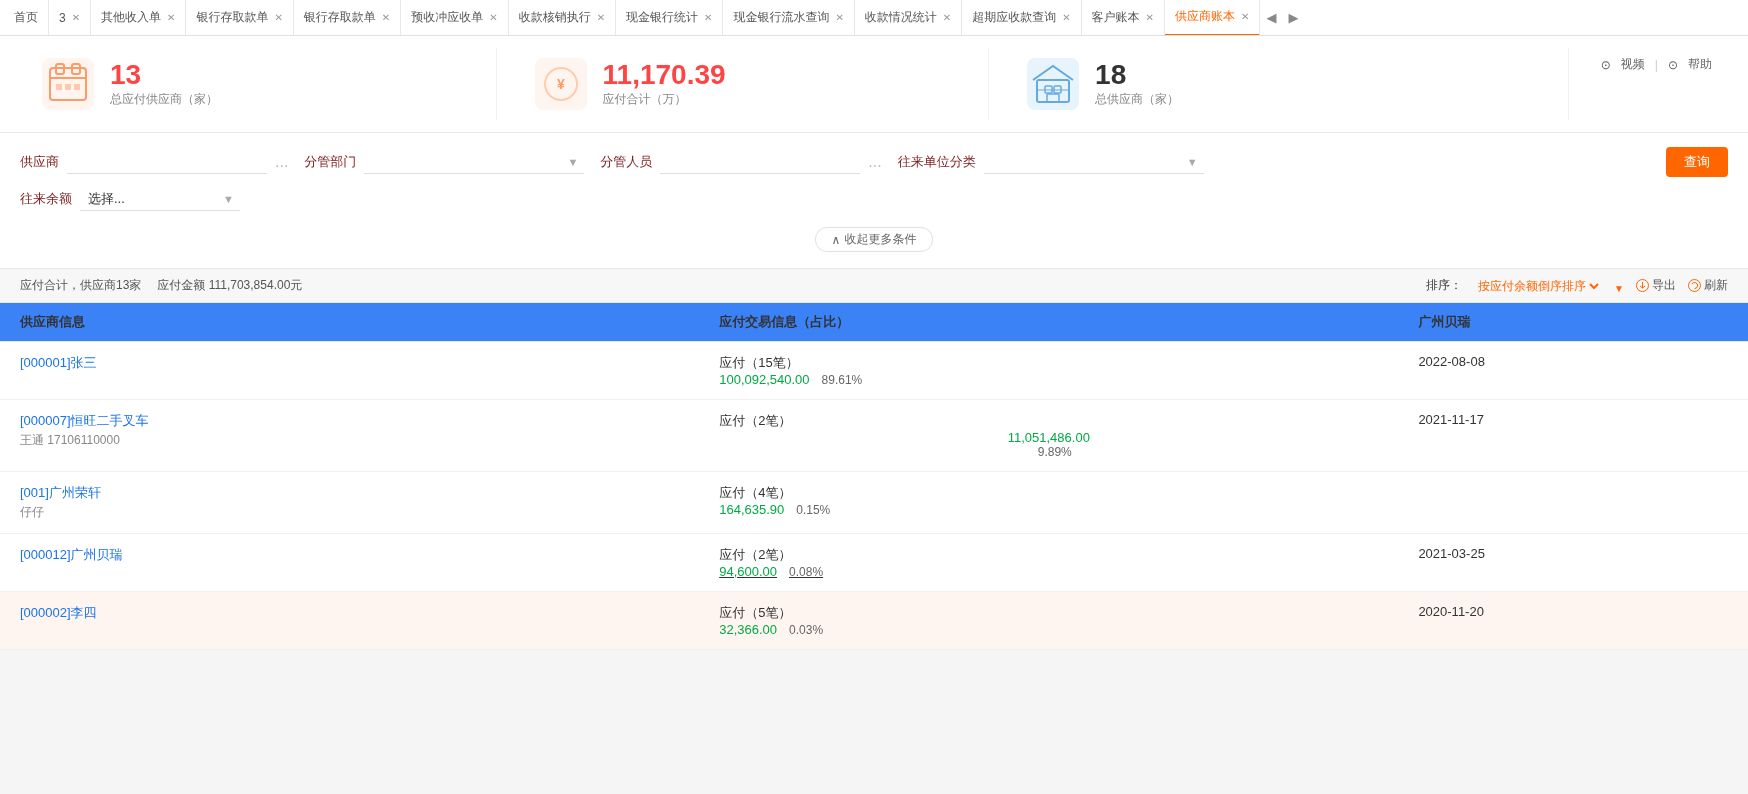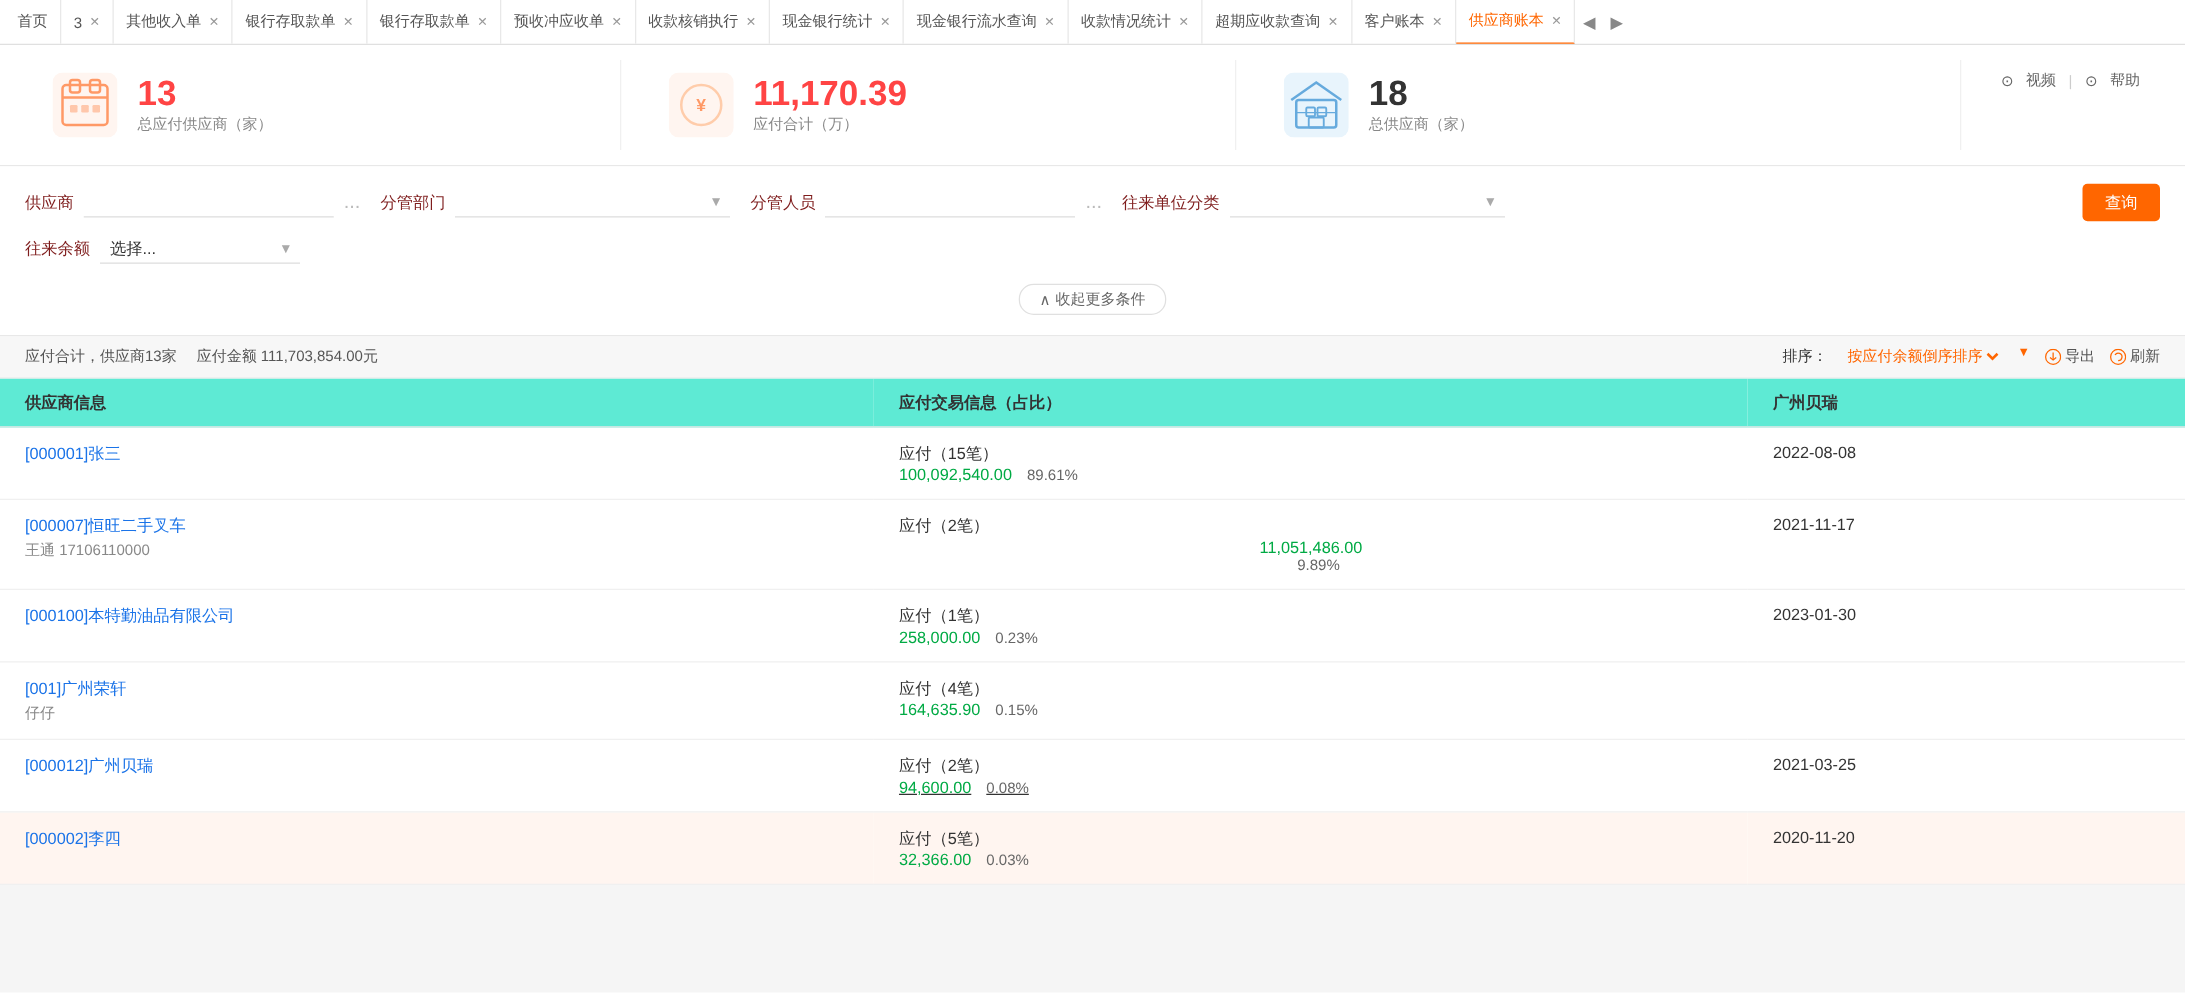--- a/index.html
+++ b/index.html
@@ -77,34 +77,34 @@
       display: flex; align-items: center; gap: 4px;
     }
 
     
     .result-bar {
       display: flex; align-items: center; justify-content: space-between;
       background: #f7f7f7; padding: 8px 20px; font-size: 12px; color: #555;
       border-bottom: 1px solid #e8e8e8;
     }
     .result-bar-left { display: flex; gap: 16px; }
-    .result-bar-right { display: flex; align-items: flex-start; gap: 12px; color: #555; }
+    .result-bar-right { display: flex; align-items: flex-end; gap: 12px; color: #555; }
     .result-bar-right .sort-label { color: #333; }
     .result-bar-right .sort-select {
       border: none; background: transparent; color: #ff6600; font-size: 12px;
       cursor: pointer; outline: none;
     }
     .action-btn {
       display: flex; align-items: center; gap: 3px; cursor: pointer; color: #555; font-size: 12px;
     }
     .action-btn svg { width: 13px; height: 13px; }
 
     
     .data-table { width: 100%; border-collapse: collapse; background: #fff; }
-    .data-table thead tr { background: #5eead4; }
+    .data-table thead tr { background: #3b82f6; }
     .data-table th {
       padding: 10px 20px; text-align: left; font-size: 13px; font-weight: 600; color: #333;
       border-bottom: 1px solid #e8e8e8;
     }
     .data-table td { padding: 12px 20px; border-bottom: 1px solid #f0f0f0; font-size: 13px; vertical-align: top; }
     .data-table tbody tr.highlighted { background: #fff5f0; }
 
     .supplier-link { color: #1a73e8; text-decoration: none; cursor: pointer; font-size: 13px; }
     .supplier-sub { color: #888; font-size: 12px; margin-top: 2px; }
 
@@ -348,31 +348,20 @@
           <td>
             <div class="tx-label">应付（2笔）</div>
             <div style="display: flex; align-items: center; flex-direction: column;">
               <span class="amount-green">11,051,486.00</span>
               <span class="pct">9.89%</span>
             </div>
           </td>
           <td>2021-11-17</td>
         </tr>
         <tr>
-          <td><a class="supplier-link">[000100]本特勤油品有限公司</a></td>
-          <td>
-            <div class="tx-label">应付（1笔）</div>
-            <div style="display: flex; align-items: center;">
-              <span class="amount-green">258,000.00</span>
-              <span class="pct">0.23%</span>
-            </div>
-          </td>
-          <td>2023-01-30</td>
-        </tr>
-        <tr>
           <td><a class="supplier-link">[001]广州荣轩</a><div class="supplier-sub">仔仔</div></td>
           <td>
             <div class="tx-label">应付（4笔）</div>
             <div style="display: flex; align-items: center;">
               <span class="amount-green">164,635.90</span>
               <span class="pct">0.15%</span>
             </div>
           </td>
           <td></td>
         </tr>

